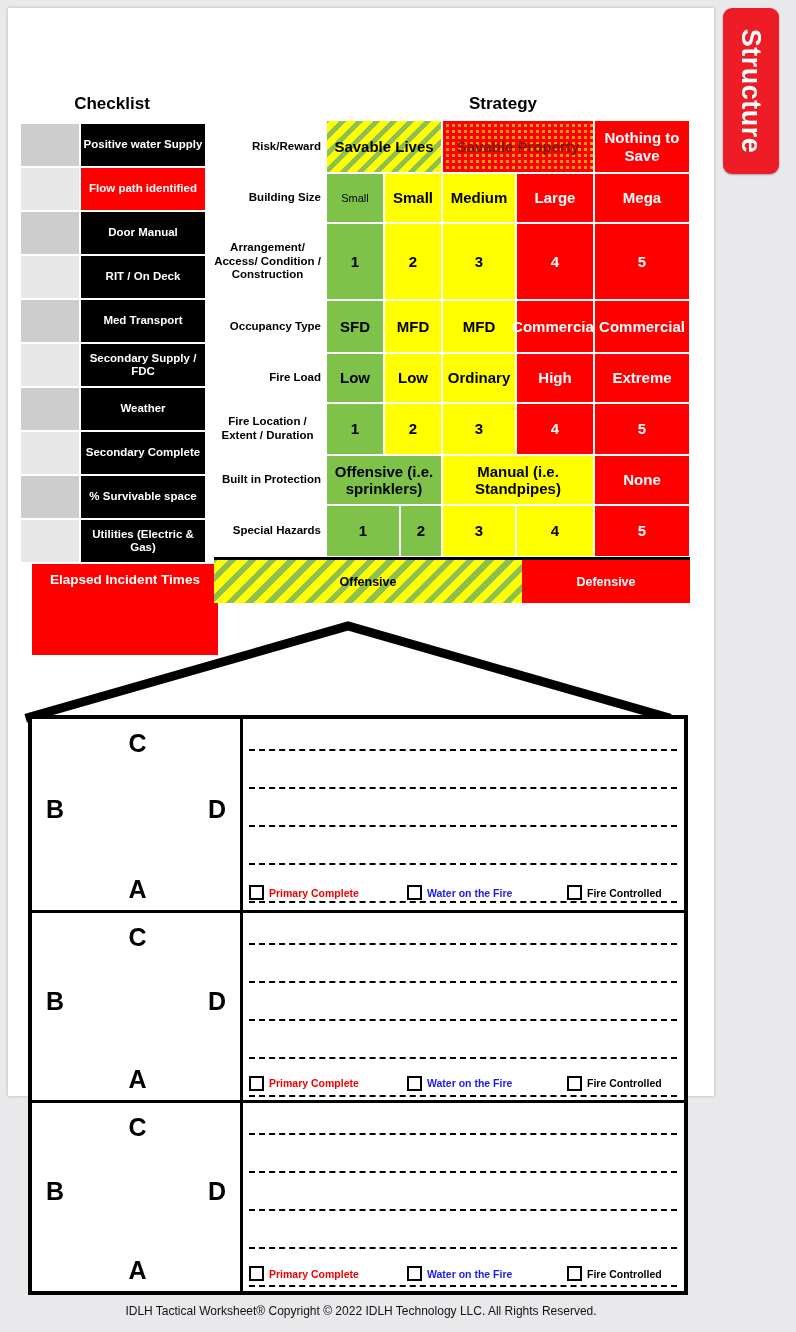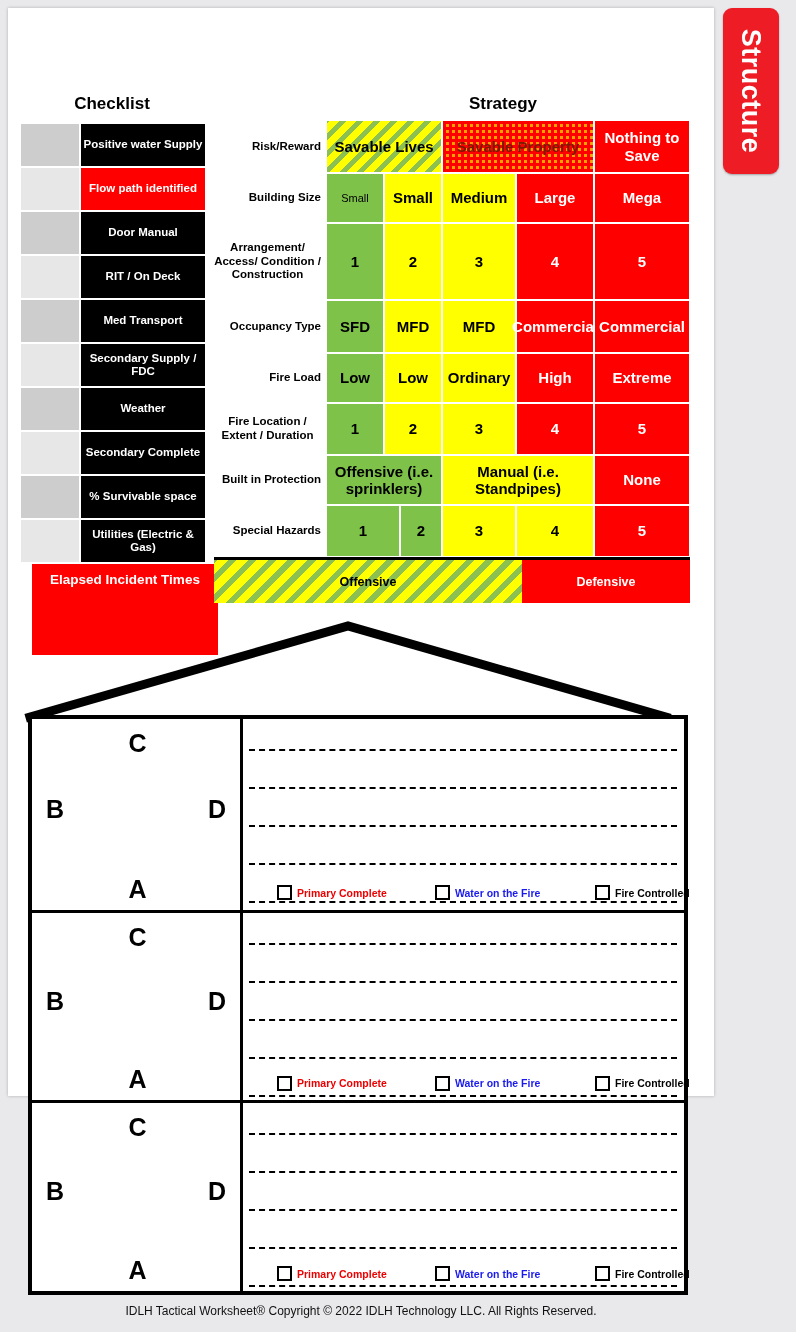--- a/index.html
+++ b/index.html
@@ -109,21 +109,21 @@
            border-right:3px solid #000;box-sizing:border-box;}
   .side{position:absolute;font-weight:bold;font-size:25px;color:#000;}
   .s-c{left:0;top:10px;width:211px;text-align:center;}
   .s-b{left:14px;top:47%;transform:translateY(-50%);}
   .s-d{right:14px;top:47%;transform:translateY(-50%);}
   .s-a{left:0;bottom:6px;width:211px;text-align:center;}
   .fl-right{position:absolute;left:211px;top:0;width:441px;height:100%;}
   .dline{position:absolute;left:6px;width:428px;border-top:2px dashed #000;}
   .chkrow{position:absolute;left:6px;bottom:4px;width:428px;height:26px;
           display:flex;align-items:center;}
-  .chkitem{display:flex;align-items:center;margin-left:28px;}
+  .chkitem{display:flex;align-items:center;}
   .cbox{width:15px;height:15px;border:2px solid #000;background:#fff;box-sizing:border-box;}
   .clabel{margin-left:5px;font-weight:bold;font-size:10.5px;white-space:nowrap;}
   .cl-primary{color:#ee0000;}
   .cl-water{color:#1a1aee;}
   .cl-fire{color:#000000;}
 
   
   #footer{position:absolute;left:0;top:1296px;width:706px;text-align:center;
           font-size:12px;color:#111;}
 </style>

